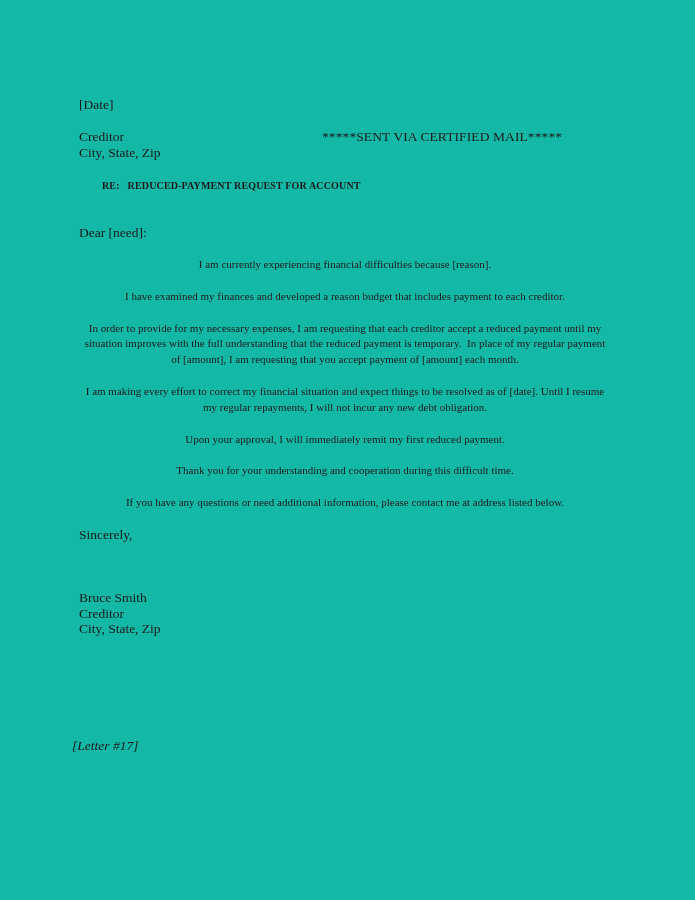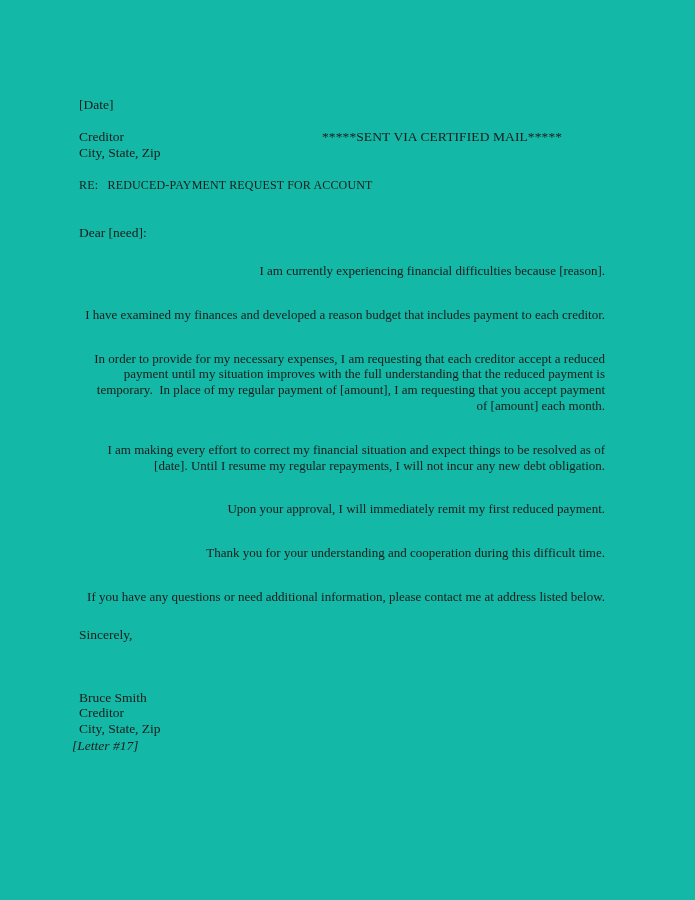--- a/index.html
+++ b/index.html
@@ -33,25 +33,25 @@
   }
 
   
   .line {
     font-size: 13.5px;
     line-height: 15.8px;
     white-space: pre-wrap;
   }
 
   .para {
-    font-size: 13px;
+    font-size: 11px;
     line-height: 15.8px;
-    text-align: right;
+    text-align: center;
     white-space: pre-wrap;
-    margin: 6px;
+    margin: 0;
   }
 
   
   .gap-date      { height: 16px; }
   .gap-after-addr{ height: 18px; }
   .gap-after-re  { height: 31px; }
   .gap-para      { height: 16px; }
   .gap-sign      { height: 47px; }
 
   
@@ -71,25 +71,26 @@
     left: 243px;
     top: 0;
     white-space: nowrap;
     font-size: 13.5px;
     line-height: 15.8px;
     letter-spacing: 0.1px;
   }
 
   
   .subject {
-    font-weight: normal;
-    font-size: 12px;
+    font-weight: bold;
+    font-size: 10px;
     line-height: 15.8px;
     letter-spacing: 0.15px;
     white-space: pre;
+    margin-left: 23px;
   }
 
   
   .signature-block {
     font-size: 13.5px;
     line-height: 15.8px;
     white-space: pre-line;
   }
 
   

